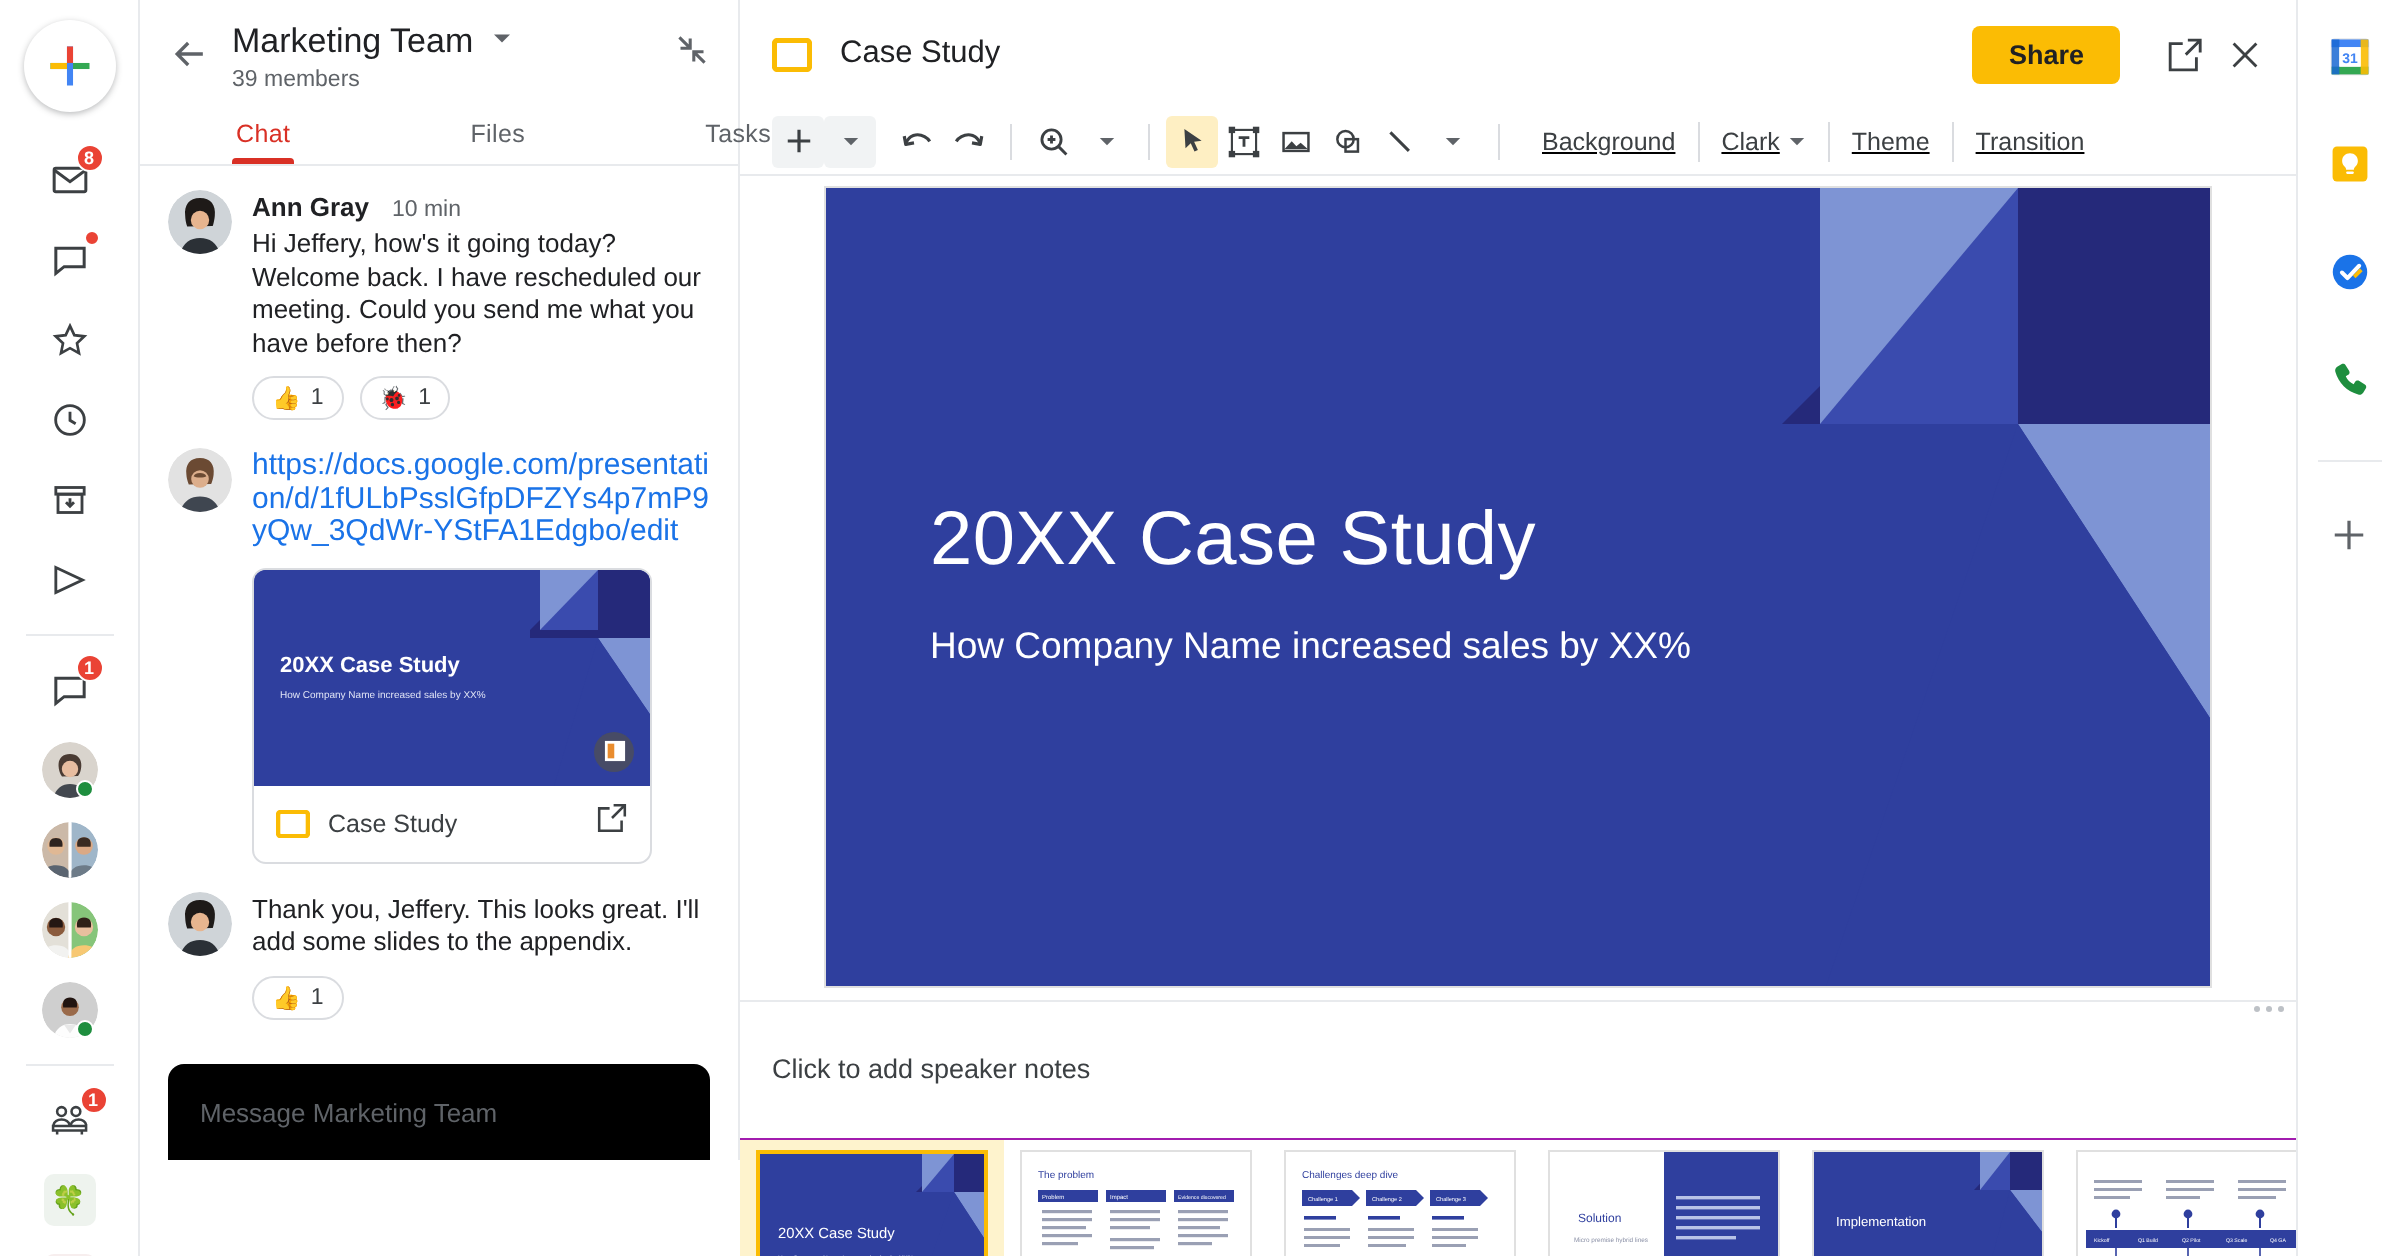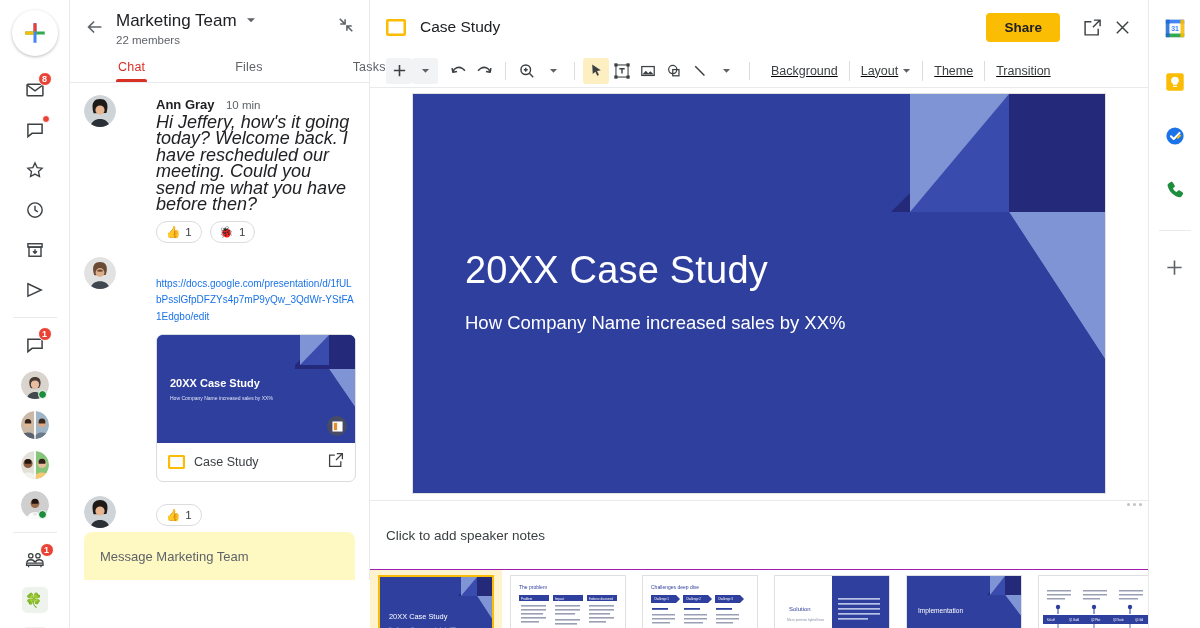--- a/index.html
+++ b/index.html
@@ -71,27 +71,27 @@
     margin-right: 42px; cursor: pointer; position: relative; letter-spacing: .2px;
   }
   .tab.active { color: #d93025; font-weight: 500; }
   .tab.active::after {
     content: ""; position: absolute; left: 0; right: 0; bottom: 0;
     height: 3px; background: #d93025; border-radius: 2px 2px 0 0;
   }
   .tabs-line { height: 1px; background: #e8eaed; }
 
   .msgs { flex: 1 1 auto; overflow: hidden; padding: 12px 14px 0 14px; }
-  .msg { display: flex; margin-bottom: 14px; gap: 30px; }
+  .msg { display: flex; margin-bottom: 14px; }
   .msg-av { width: 32px; height: 32px; border-radius: 50%; overflow: hidden; flex: 0 0 32px; margin-right: 10px; }
   .msg-body { flex: 1 1 auto; min-width: 0; }
   .msg-name { font-size: 13px; font-weight: 700; color: #202124; display: inline; }
   .msg-time { font-size: 11.5px; color: #5f6368; margin-left: 7px; }
-  .msg-text { font-size: 18px; color: #202124; line-height: 16.5px; margin-top: 1px; font-style: italic; }
-  .msg-link { font-size: 10px; line-height: 16.5px; color: #1a73e8; word-break: break-all; cursor: pointer; margin-top: 19px; }
+  .msg-text { font-size: 13px; color: #202124; line-height: 16.5px; margin-top: 1px; }
+  .msg-link { font-size: 15px; line-height: 16.5px; color: #1a73e8; word-break: break-all; cursor: pointer; margin-top: 1px; }
   .reactions { display: flex; gap: 8px; margin-top: 8px; }
   .reaction {
     border: 1px solid #dadce0; border-radius: 12px; height: 22px;
     display: flex; align-items: center; gap: 5px; padding: 0 9px;
     font-size: 11.5px; color: #3c4043; cursor: pointer; background: #fff;
   }
   .card {
     border: 1px solid #dadce0; border-radius: 7px; overflow: hidden;
     margin-top: 9px; width: 200px; background: #fff; cursor: pointer;
   }
@@ -101,21 +101,21 @@
   .card-badge {
     position: absolute; right: 8px; bottom: 7px; width: 20px; height: 20px;
     border-radius: 50%; background: rgba(80,80,80,.72);
     display: flex; align-items: center; justify-content: center;
   }
   .card-foot { height: 38px; display: flex; align-items: center; padding: 0 11px; gap: 9px; }
   .card-name { font-size: 12.5px; color: #3c4043; flex: 1 1 auto; }
 
   .composer { padding: 0 14px 0 14px; }
   .composer-box {
-    background: #fef9c3; border-radius: 8px 8px 0 0; height: 48px;
+    background: #000000; border-radius: 8px 8px 0 0; height: 48px;
     display: flex; align-items: center; padding: 0 16px;
   }
   .composer-ph { font-size: 13px; color: #5f6368; }
 
   
   .slides { flex: 1 1 auto; height: 628px; display: flex; flex-direction: column; background: #fff; min-width: 0; }
   .sl-head { height: 54px; display: flex; align-items: center; padding: 0 14px 0 16px; flex: 0 0 54px; }
   .sl-icon { width: 20px; height: 17px; flex: 0 0 auto; margin-right: 14px; }
   .sl-title { font-size: 15.5px; color: #202124; flex: 1 1 auto; }
   .share-btn {
@@ -344,21 +344,21 @@
         </span>
         <div>
           <div style="display:flex;align-items:center;">
             <span class="room-title">Marketing Team</span>
             <span class="caret-dn">
               <svg width="12" height="12" viewBox="0 0 12 12">
                   <path d="M2 4.3l4 4 4-4z" fill="#5f6368"></path>
                 </svg>
             </span>
           </div>
-          <div class="room-sub">22 members</div>
+          <div class="room-sub">39 members</div>
         </div>
       </div>
       <span class="collapse-ic">
         <svg width="18" height="18" viewBox="0 0 20 20" fill="none" stroke="#5f6368" stroke-width="1.7">
           <path d="M3 3l6 6M9 3.6V9H3.6M17 17l-6-6M11 16.4V11h5.4"></path>
         </svg>
       </span>
       <div class="tabs">
         <div class="tab active">Chat</div>
         <div class="tab">Files</div>
@@ -449,20 +449,21 @@
       <div class="msg">
         <span class="msg-av">
           <svg width="32" height="32" viewBox="0 0 32 32">
             <circle cx="16" cy="16" r="16" fill="#cfd4d8"></circle>
             <path d="M16 4c5.4 0 8 3.4 7.4 9-.3 3-1 5-1 5l-12.8.2s-.9-2.2-1-5.2C8 7.4 10.6 4 16 4z" fill="#1e1a18"></path>
             <circle cx="16" cy="15" r="4.6" fill="#e7b58f"></circle>
             <path d="M6 32c1.5-5.6 5.2-8 10-8s8.5 2.4 10 8z" fill="#2b3036"></path>
           </svg>
         </span>
         <div class="msg-body">
+          <div class="msg-text">Thank you, Jeffery. This looks great. I'll add some slides to the appendix.</div>
           <div class="reactions">
             <div class="reaction">
               <span>👍</span>
               <span>1</span>
             </div>
           </div>
         </div>
       </div>
     </div>
 
@@ -567,21 +568,21 @@
       </span>
       <span class="tb-btn">
         <svg width="9" height="9" viewBox="0 0 10 10">
             <path d="M1 3.4l4 4 4-4z" fill="#5f6368"></path>
           </svg>
       </span>
       <span class="tb-div" style="margin:0 10px"></span>
       <span class="tb-txt">Background</span>
       <span class="tb-vdiv"></span>
       <span class="tb-txt">
-        <span>Layout</span>
+        <span>Clark</span>
         <svg width="9" height="9" viewBox="0 0 10 10" style="margin-left:4px">
             <path d="M1 3.4l4 4 4-4z" fill="#5f6368"></path>
           </svg>
       </span>
       <span class="tb-vdiv"></span>
       <span class="tb-txt">Theme</span>
       <span class="tb-vdiv"></span>
       <span class="tb-txt">Transition</span>
     </div>
 

